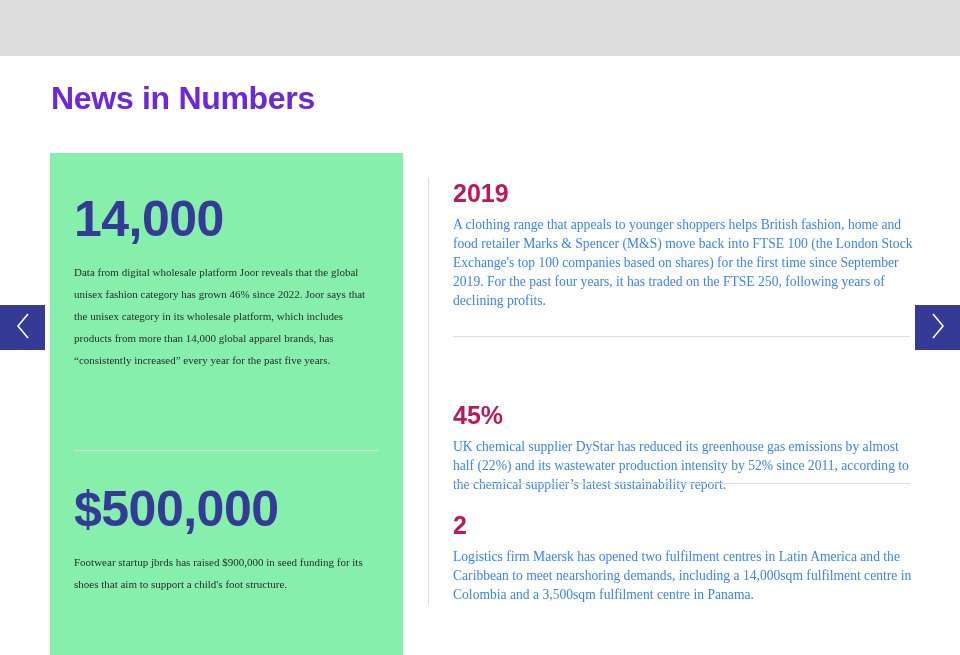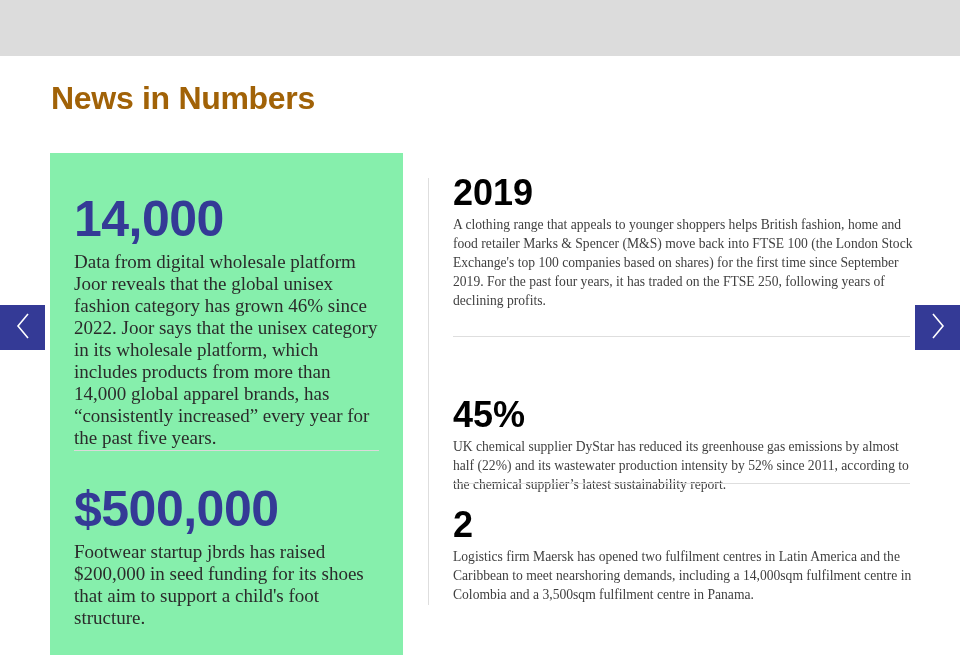--- a/index.html
+++ b/index.html
@@ -4,53 +4,53 @@
 <style>
   * { box-sizing: border-box; margin: 0; padding: 0; }
   html, body { width: 960px; height: 655px; overflow: hidden; background: #ffffff; }
   body { position: relative; font-family: "DejaVu Serif", serif; }
 
   .top-bar { position: absolute; left: 0; top: 0; width: 960px; height: 56px; background: #dcdcdc; }
 
   .page-title {
     position: absolute; left: 51px; top: 80px;
     font-family: "Liberation Sans", sans-serif; font-weight: 700;
-    font-size: 32px; color: #a16207; letter-spacing: -0.3px;
+    font-size: 32px; color: #6d28d9; letter-spacing: -0.3px;
   }
 
   .left-card {
     position: absolute; left: 50px; top: 153px; width: 353px; height: 614px;
     background: #86efac;
   }
   .left-item { position: absolute; left: 24px; width: 306px; }
   .left-item.i1 { top: 38px; }
   .left-item.i2 { top: 328px; }
   .big-num {
     font-family: "Liberation Sans", sans-serif; font-weight: 700;
     font-size: 50px; line-height: 56px; color: #343a96; letter-spacing: -0.5px;
   }
   .left-desc {
-    margin-top: 4px;
-    font-family: "Liberation Serif", serif; font-size: 19px; line-height: 22px; color: #2b2b2b;
+    margin-top: 14px;
+    font-family: "Liberation Serif", serif; font-size: 11px; line-height: 22px; color: #2b2b2b;
   }
   .left-divider { position: absolute; left: 24px; top: 297px; width: 305px; height: 1px; background: #dadada; }
 
   .vline { position: absolute; left: 428px; top: 178px; width: 1px; height: 427px; background: #dedede; }
 
   .right-item { position: absolute; left: 453px; width: 460px; }
   .right-item.r1 { top: 176px; }
   .right-item.r2 { top: 362px; margin-top: 36px; }
   .right-item.r3 { top: 508px; }
   .mid-num {
     font-family: "Liberation Sans", sans-serif; font-weight: 700;
-    font-size: 36px; line-height: 34px; color: #000000;
+    font-size: 25px; line-height: 34px; color: #be185d;
   }
   .right-desc {
     margin-top: 5px;
-    font-family: "Liberation Serif", serif; font-size: 13.6px; line-height: 19px; color: #404040;
+    font-family: "Liberation Serif", serif; font-size: 13.6px; line-height: 19px; color: #3b82f6;
   }
   .r3 .right-desc { }
   .hdiv { position: absolute; left: 453px; width: 457px; height: 1px; background: #dedede; }
   .hdiv.d1 { top: 336px; }
   .hdiv.d2 { top: 483px; }
 
   .nav-btn {
     position: absolute; top: 305px; width: 45px; height: 45px; background: #343a96;
     display: flex; align-items: center; justify-content: center; cursor: pointer;
   }
@@ -65,21 +65,21 @@
 <h1 class="page-title">News in Numbers</h1>
 
 <div class="left-card">
   <div class="left-item i1">
     <div class="big-num">14,000</div>
     <p class="left-desc">Data from digital wholesale platform Joor reveals that the global unisex fashion category has grown 46% since 2022. Joor says that the unisex category in its wholesale platform, which includes products from more than 14,000 global apparel brands, has “consistently increased” every year for the past five years.</p>
   </div>
   <div class="left-divider"></div>
   <div class="left-item i2">
     <div class="big-num">$500,000</div>
-    <p class="left-desc">Footwear startup jbrds has raised $200,000 in seed funding for its shoes that aim to support a child's foot structure.</p>
+    <p class="left-desc">Footwear startup jbrds has raised $900,000 in seed funding for its shoes that aim to support a child's foot structure.</p>
   </div>
 </div>
 
 <div class="vline"></div>
 
 <div class="right-item r1">
   <div class="mid-num">2019</div>
   <p class="right-desc">A clothing range that appeals to younger shoppers helps British fashion, home and food retailer Marks &amp; Spencer (M&amp;S) move back into FTSE 100 (the London Stock Exchange's top 100 companies based on shares) for the first time since September 2019. For the past four years, it has traded on the FTSE 250, following years of declining profits.</p>
 </div>
 <div class="hdiv d1"></div>

